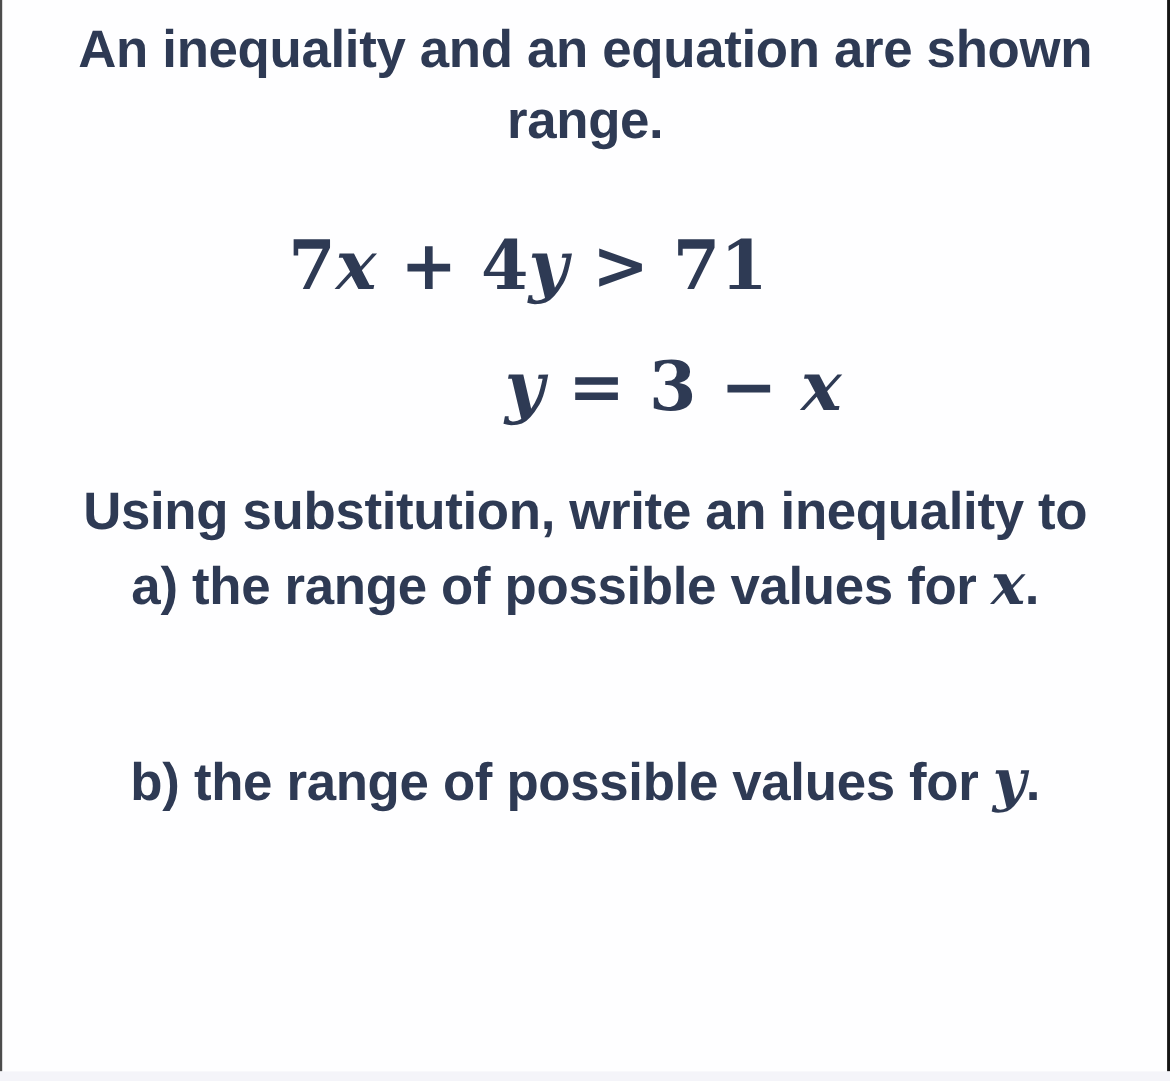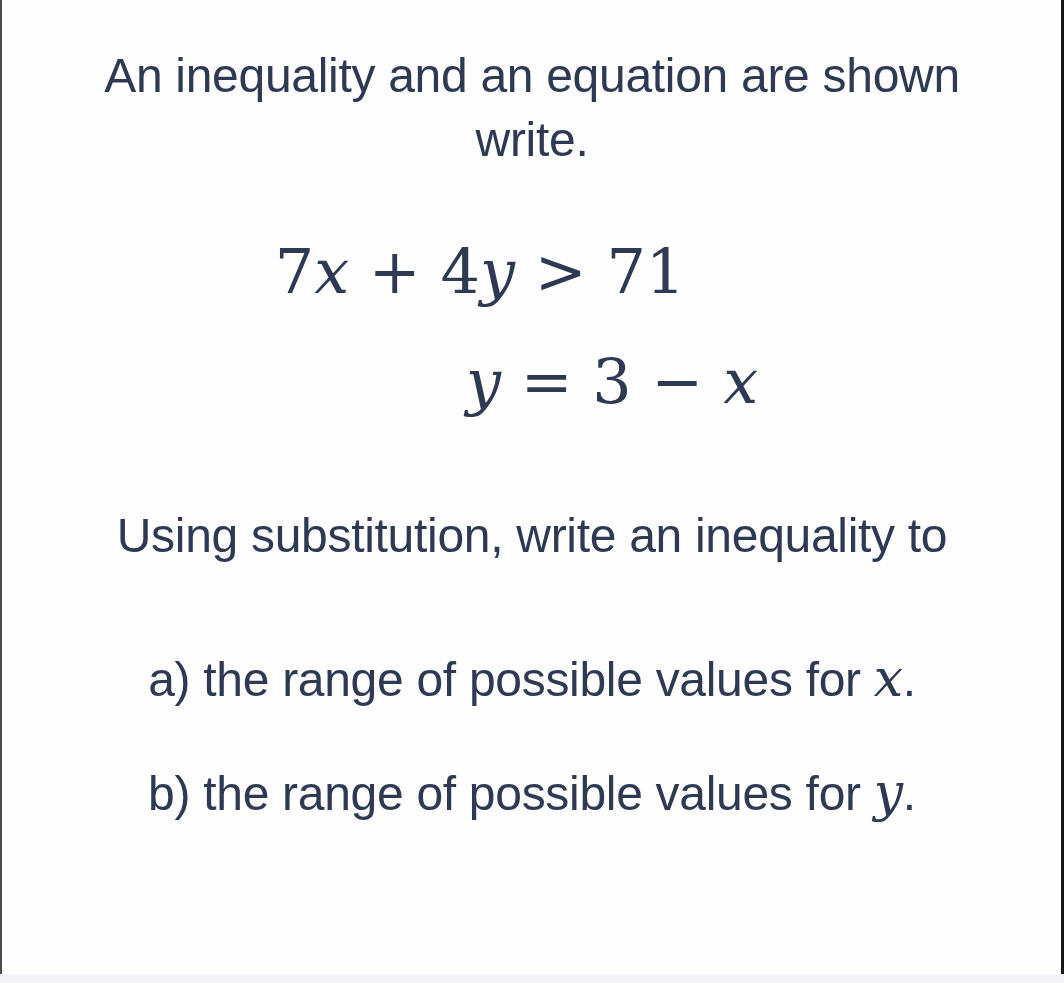--- a/index.html
+++ b/index.html
@@ -10,22 +10,23 @@
     width: 1064px;
     height: 983px;
     position: relative;
     overflow: hidden;
     background: var(--background-color, #fefeff);
     color: var(--text-color, #2e3a54);
     font-family: "Liberation Sans", sans-serif;
   }
   .content {
     position: relative;
-    padding-top: 44px;
+    padding-top: 14px;
     text-align: center;
+    font-weight: bold;
   }
   .text-line {
     font-size: 48px;
     line-height: 64px;
     letter-spacing: -0.3px;
   }
   .math-display {
     font-family: "DejaVu Serif", serif;
     font-size: 62px;
     line-height: 76px;
@@ -37,29 +38,29 @@
   }
   .eq1 {
     margin-top: 62px;
     transform: translateX(-52px);
   }
   .eq2 {
     margin-top: 34px;
     transform: translateX(80px);
   }
   .instruction {
-    margin-top: 84px;
+    margin-top: 44px;
   }
   .part {
     font-size: 48px;
     line-height: 68px;
     letter-spacing: -0.3px;
   }
-  .part-a { margin-top: 76px; }
-  .part-b { margin-top: 44px; }
+  .part-a { }
+  .part-b { margin-top: 108px; }
   .part .math-var {
     font-family: "DejaVu Serif", serif;
     font-size: 52px;
   }
   .border-left {
     position: absolute;
     left: 0; top: 0;
     width: 2px;
     height: 974px;
     background: var(--left-border-color, #4c4c4c);
@@ -79,21 +80,21 @@
     background: var(--bottom-bar-color, #f4f4f9);
   }
 </style>
 </head>
 <body>
 
 <div class="content">
 
   <div>
     <div class="text-line">An inequality and an equation are shown</div>
-    <div class="text-line">write.</div>
+    <div class="text-line">range.</div>
   </div>
 
   <div class="math-display eq1">
     <span>7</span><span class="math-var">x</span>
     <span>+</span>
     <span>4</span><span class="math-var">y</span>
     <span>&gt;</span>
     <span>71</span>
   </div>
 

